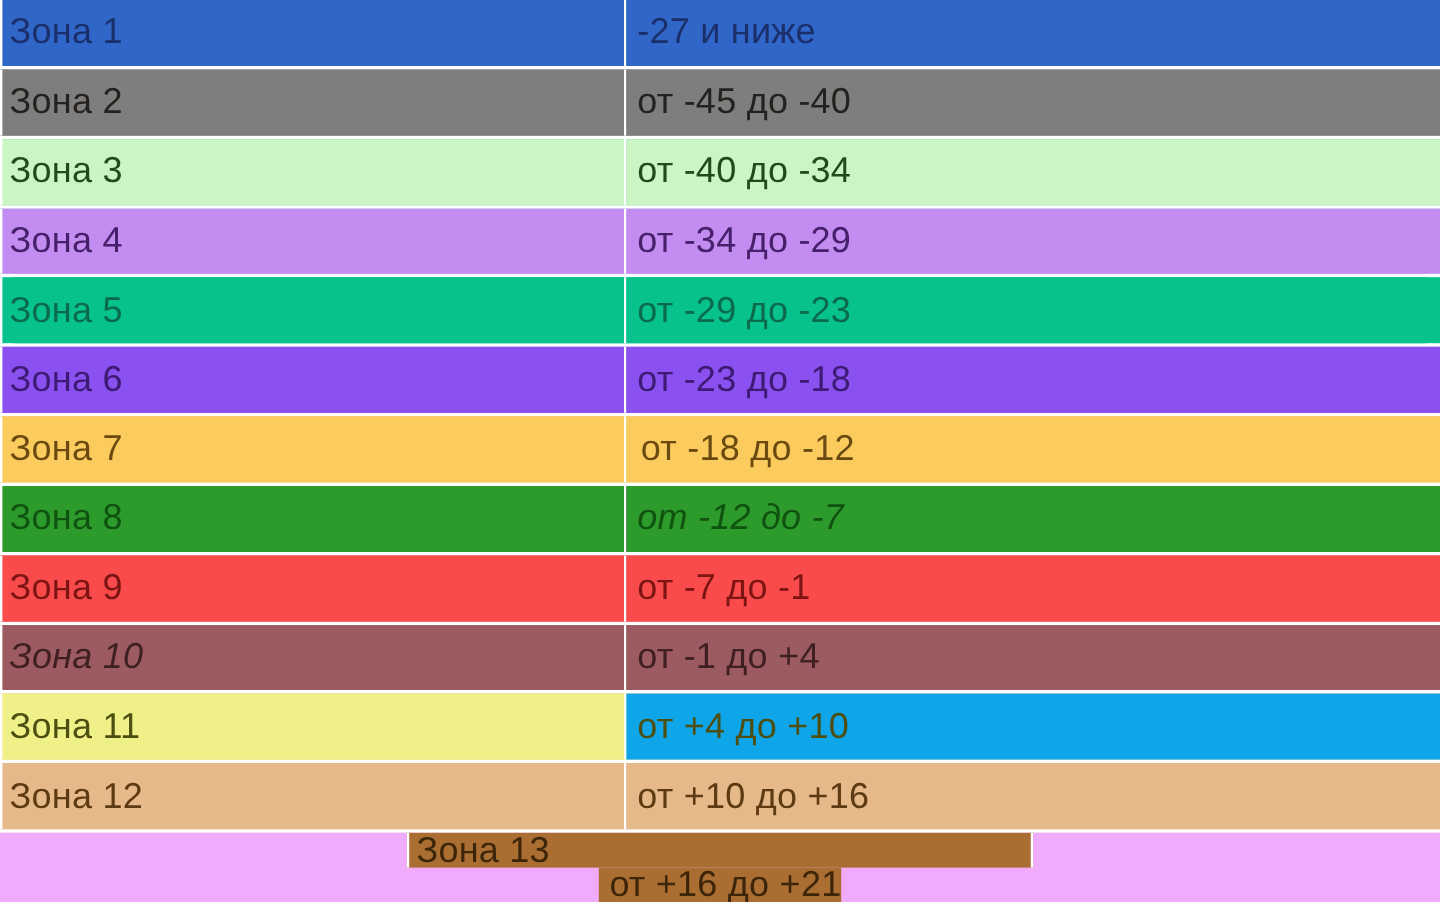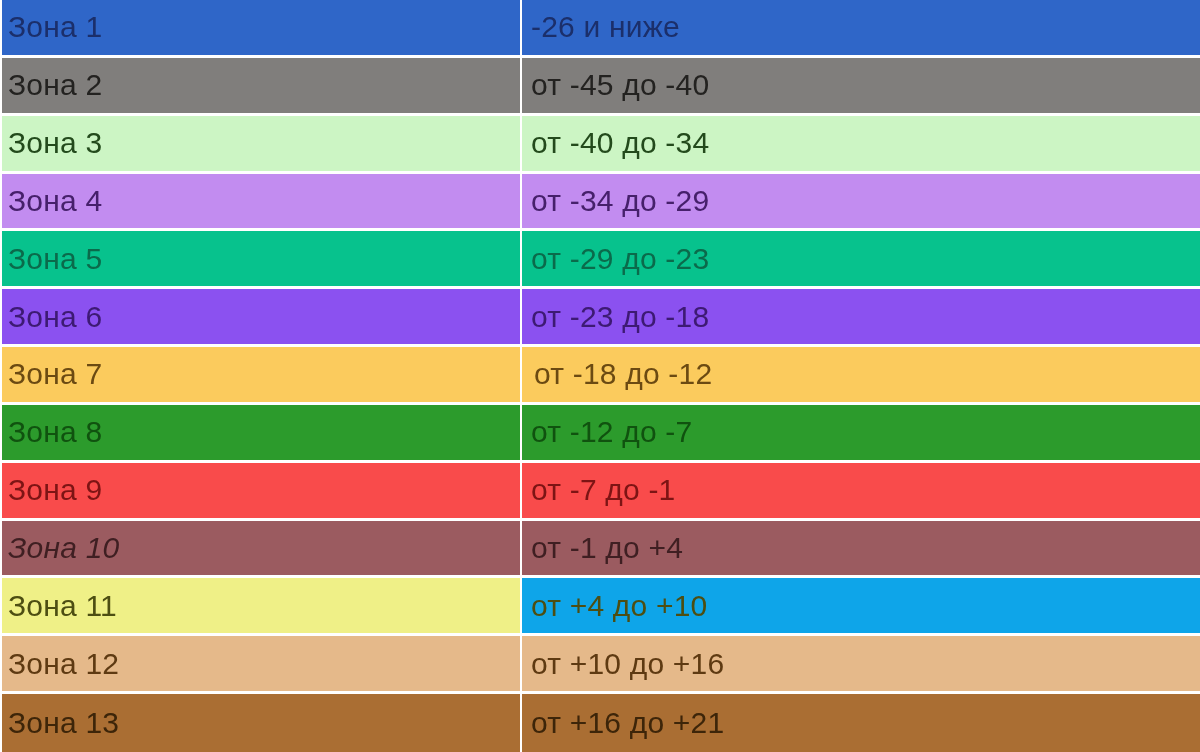--- a/index.html
+++ b/index.html
@@ -54,21 +54,21 @@
     flex: 1 1 auto;
     padding-left: 9px;
   }
 </style>
 </head>
 <body>
 
 <div class="zone-table">
     <div class="zone-row" style="background: rgb(47, 102, 200);">
       <div class="cell cell-zone" style="color: rgb(27, 47, 107); background: rgb(47, 102, 200);">Зона 1</div>
-      <div class="cell cell-range" style="color: rgb(27, 47, 107); background: rgb(47, 102, 200);">-26 и ниже</div>
+      <div class="cell cell-range" style="color: rgb(27, 47, 107); background: rgb(47, 102, 200);">-27 и ниже</div>
     </div>
     <div class="zone-row" style="background: rgb(128, 126, 124);">
       <div class="cell cell-zone" style="color: rgb(35, 34, 32); background: rgb(128, 126, 124);">Зона 2</div>
       <div class="cell cell-range" style="color: rgb(35, 34, 32); background: rgb(128, 126, 124);">от -45 до -40</div>
     </div>
     <div class="zone-row" style="background: #14b8a6;">
       <div class="cell cell-zone" style="color: rgb(35, 74, 28); background: rgb(204, 245, 196);">Зона 3</div>
       <div class="cell cell-range" style="color: rgb(35, 74, 28); background: rgb(204, 245, 196);">от -40 до -34</div>
     </div>
     <div class="zone-row" style="background: rgb(194, 140, 240);">
@@ -82,35 +82,35 @@
     <div class="zone-row" style="background: rgb(139, 81, 240);">
       <div class="cell cell-zone" style="color: rgb(61, 26, 115); background: rgb(139, 81, 240);">Зона 6</div>
       <div class="cell cell-range" style="color: rgb(61, 26, 115); background: rgb(139, 81, 240);">от -23 до -18</div>
     </div>
     <div class="zone-row" style="background: rgb(251, 203, 93);">
       <div class="cell cell-zone" style="color: rgb(107, 74, 18); background: rgb(251, 203, 93);">Зона 7</div>
       <div class="cell cell-range" style="color: rgb(107, 74, 18); background: rgb(251, 203, 93); padding-left: 12px;">от -18 до -12</div>
     </div>
     <div class="zone-row" style="background: #a21caf;">
       <div class="cell cell-zone" style="color: rgb(16, 82, 15); background: rgb(44, 155, 44);">Зона 8</div>
-      <div class="cell cell-range" style="color: rgb(16, 82, 15); background: rgb(44, 155, 44);">от -12 до -7</div>
+      <div class="cell cell-range" style="color: rgb(16, 82, 15); background: rgb(44, 155, 44); font-style: italic;">от -12 до -7</div>
     </div>
     <div class="zone-row" style="background: rgb(249, 75, 75);">
       <div class="cell cell-zone" style="color: rgb(125, 20, 20); background: rgb(249, 75, 75);">Зона 9</div>
       <div class="cell cell-range" style="color: rgb(125, 20, 20); background: rgb(249, 75, 75);">от -7 до -1</div>
     </div>
     <div class="zone-row" style="background: rgb(155, 91, 96);">
       <div class="cell cell-zone" style="color: rgb(63, 31, 34); background: rgb(155, 91, 96); font-style: italic;">Зона 10</div>
       <div class="cell cell-range" style="color: rgb(63, 31, 34); background: rgb(155, 91, 96);">от -1 до +4</div>
     </div>
     <div class="zone-row" style="background: rgb(239, 240, 135);">
       <div class="cell cell-zone" style="color: rgb(77, 78, 18); background: rgb(239, 240, 135);">Зона 11</div>
       <div class="cell cell-range" style="color: rgb(77, 78, 18); background: #0ea5e9;">от +4 до +10</div>
     </div>
     <div class="zone-row" style="background: rgb(229, 185, 138);">
       <div class="cell cell-zone" style="color: rgb(94, 58, 18); background: rgb(229, 185, 138);">Зона 12</div>
       <div class="cell cell-range" style="color: rgb(94, 58, 18); background: rgb(229, 185, 138);">от +10 до +16</div>
     </div>
-    <div class="zone-row" style="background: #f0abfc;">
+    <div class="zone-row" style="background: #f0abfc; flex-direction: column;">
       <div class="cell cell-zone" style="color: rgb(61, 37, 9); background: rgb(170, 110, 51);">Зона 13</div>
       <div class="cell cell-range" style="color: rgb(61, 37, 9); background: rgb(170, 110, 51);">от +16 до +21</div>
     </div>
   </div>
 
 </body></html>

